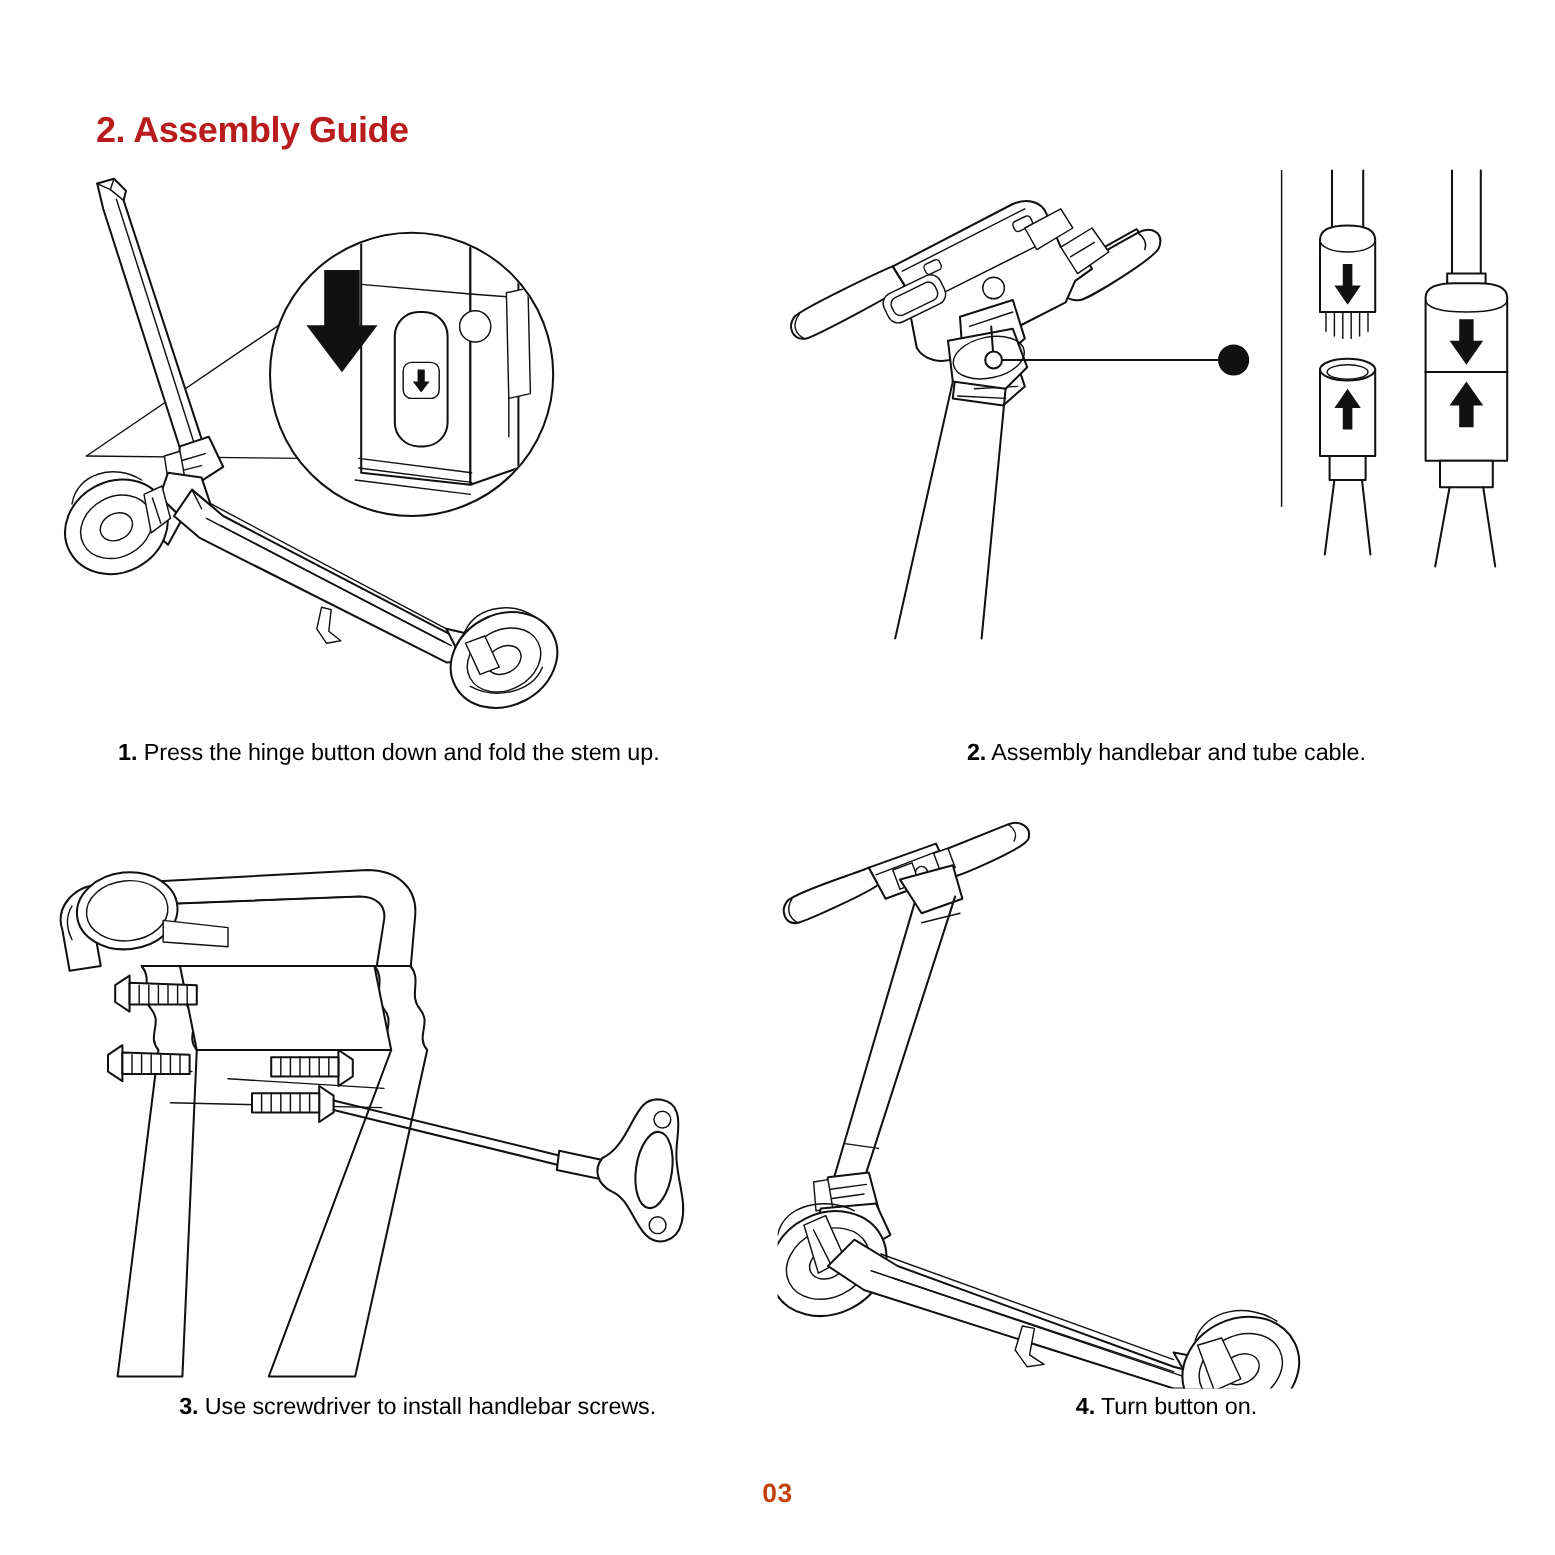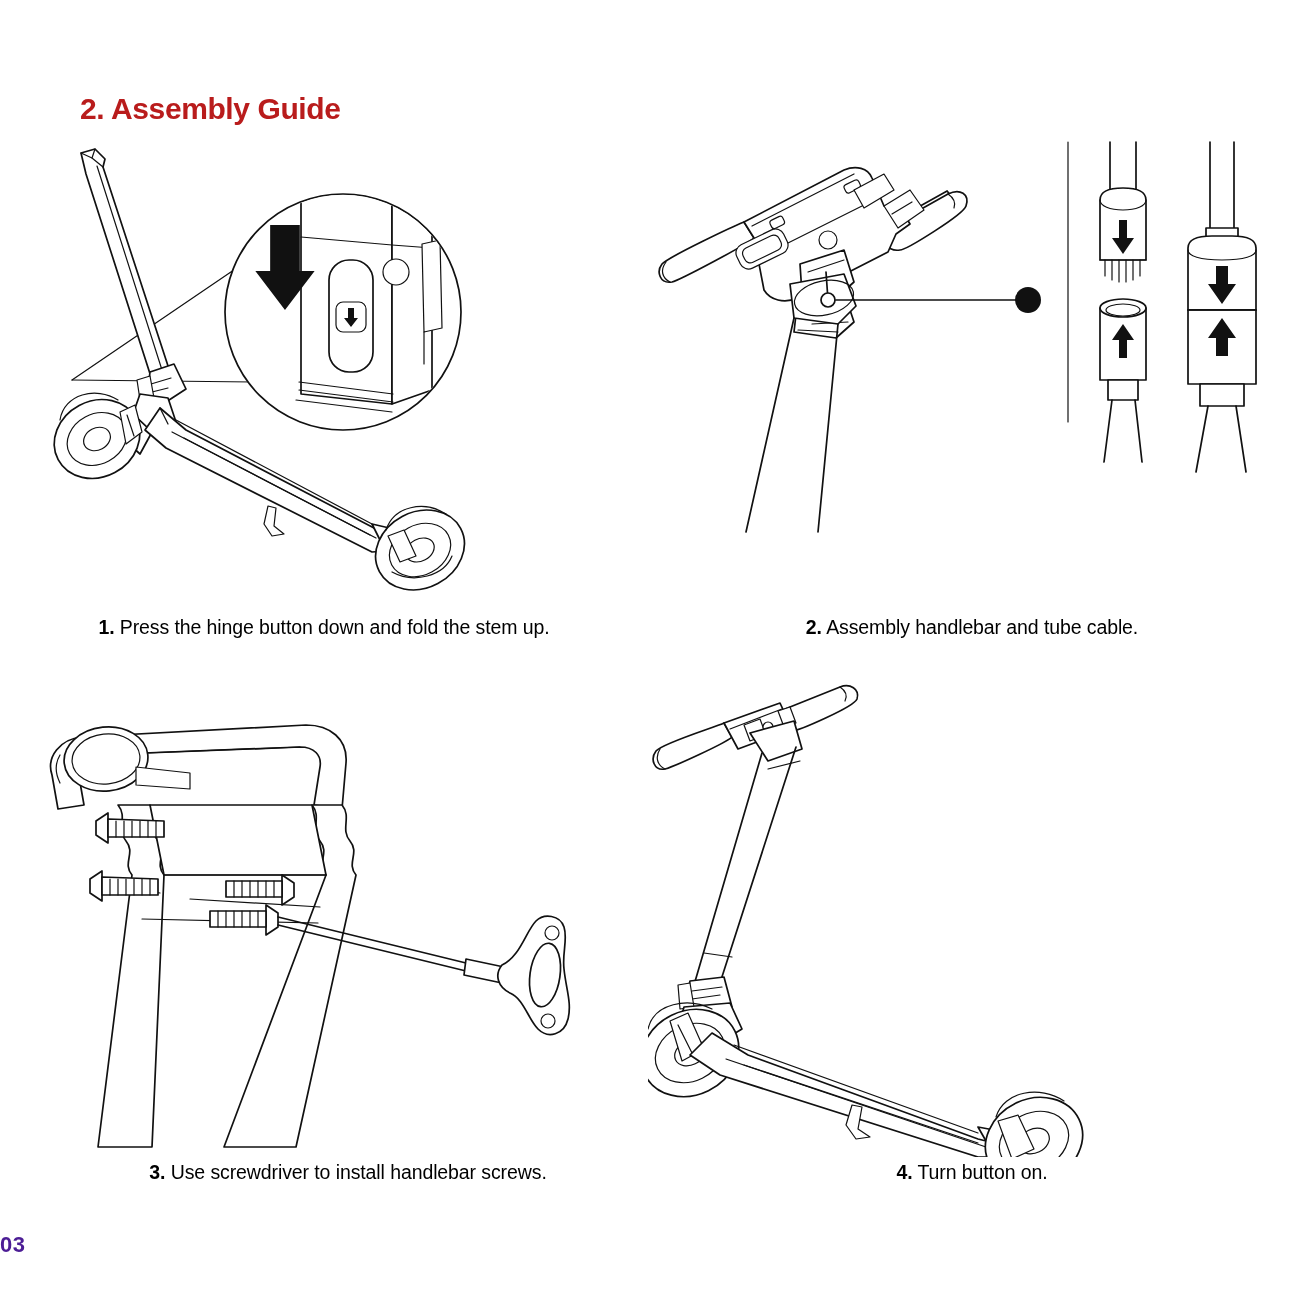--- a/index.html
+++ b/index.html
@@ -78,24 +78,25 @@
   }
   .caption .num {
     font-weight: bold;
   }
 
   .page-number {
     position: absolute;
     left: 0;
     top: 1232px;
     width: 1296px;
+    text-align: center;
     font-size: 22px;
     font-weight: bold;
     letter-spacing: 0.5px;
-    color: #4c1d95;
+    color: #c2410c;
   }
 
   
   .ln {
     fill: none;
     stroke: #111111;
     stroke-width: 1.7;
     stroke-linejoin: round;
     stroke-linecap: round;
   }

